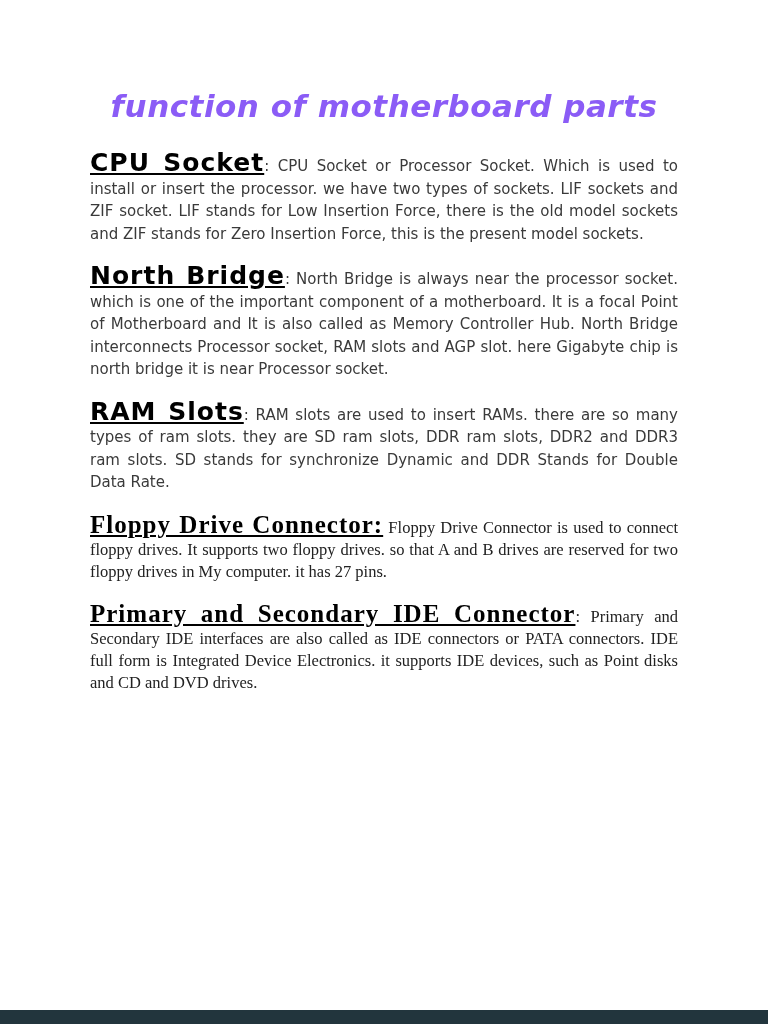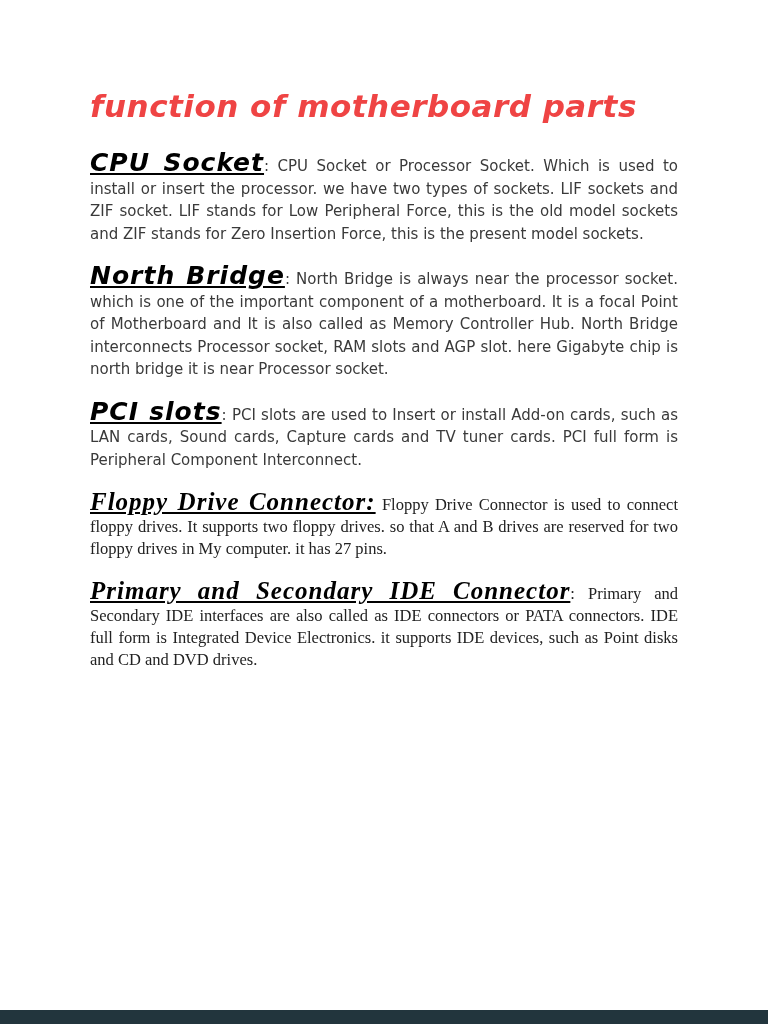--- a/index.html
+++ b/index.html
@@ -17,43 +17,42 @@
   }
   .content {
     position: absolute;
     top: 0;
     left: 0;
     right: 0;
     padding: 88px 90px 0 90px;
     box-sizing: border-box;
   }
   .doc-title {
-    text-align: left;
+    text-align: center;
     font-size: 31px;
     font-weight: bold;
     font-style: italic;
-    color: #ef4444;
+    color: #8b5cf6;
     letter-spacing: 0.5px;
     margin: 0 0 26px 0;
   }
   .section {
     text-align: justify;
     font-size: 15px;
     line-height: 22.5px;
     color: #3a3a3a;
     margin: 0 0 18px 0;
   }
   .section .heading {
     font-size: 25px;
     font-weight: bold;
     color: #000000;
     text-decoration: underline;
     letter-spacing: 1px;
     line-height: 1;
-    font-style: italic;
   }
   .section.serif {
     font-family: "Liberation Serif", "DejaVu Serif", serif;
     font-size: 16.5px;
     line-height: 22px;
     color: #222222;
   }
   .footer-bar {
     position: absolute;
     left: 0;
@@ -64,28 +63,28 @@
   }
 </style>
 </head>
 <body>
 
 <div class="page">
   <div class="content">
 
     <h1 class="doc-title">function of motherboard parts</h1>
 
-    <p class="section"><span class="heading">CPU Socket</span><span>: CPU Socket or Processor Socket. Which is used to install or insert the processor. we have two types of sockets. LIF sockets and ZIF socket. LIF stands for Low Peripheral Force, this is the old model sockets and ZIF stands for Zero Insertion Force, this is the present model sockets.</span></p>
+    <p class="section"><span class="heading">CPU Socket</span><span>: CPU Socket or Processor Socket. Which is used to install or insert the processor. we have two types of sockets. LIF sockets and ZIF socket. LIF stands for Low Insertion Force, there is the old model sockets and ZIF stands for Zero Insertion Force, this is the present model sockets.</span></p>
 
     <p class="section"><span class="heading">North Bridge</span><span>: North Bridge is always near the processor socket. which is one of the important component of a motherboard. It is a focal Point of Motherboard and It is also called as Memory Controller Hub. North Bridge interconnects Processor socket, RAM slots and AGP slot. here Gigabyte chip is north bridge it is near Processor socket.</span></p>
 
 
+    <p class="section"><span class="heading">RAM Slots</span><span>:  RAM slots are used to insert RAMs. there are so many types of ram slots. they are SD ram slots, DDR ram slots, DDR2 and DDR3 ram slots. SD stands for synchronize Dynamic and DDR Stands for Double Data Rate.</span></p>
 
 
-    <p class="section"><span class="heading">PCI slots</span><span>: PCI slots are used to Insert or install Add-on cards, such as LAN cards, Sound cards, Capture cards and TV tuner cards. PCI full form is Peripheral Component Interconnect.</span></p>
 
     <p class="section serif"><span class="heading">Floppy Drive Connector:</span><span>  Floppy Drive Connector is used to connect floppy drives. It supports two floppy drives. so that A and B drives are reserved for two floppy drives in My computer. it has 27 pins.</span></p>
 
     <p class="section serif"><span class="heading">Primary and Secondary IDE Connector</span><span>: Primary and Secondary IDE interfaces are also called as IDE connectors or PATA connectors. IDE full form is Integrated Device Electronics. it supports IDE devices, such as Point disks and CD and DVD drives.</span></p>
 
   </div>
 
   <div class="footer-bar"></div>
 </div>
 

